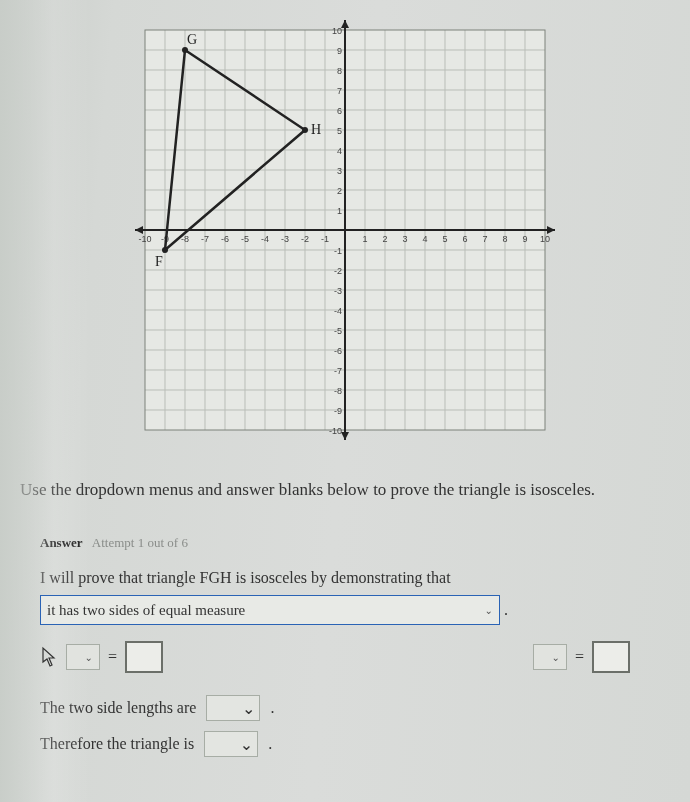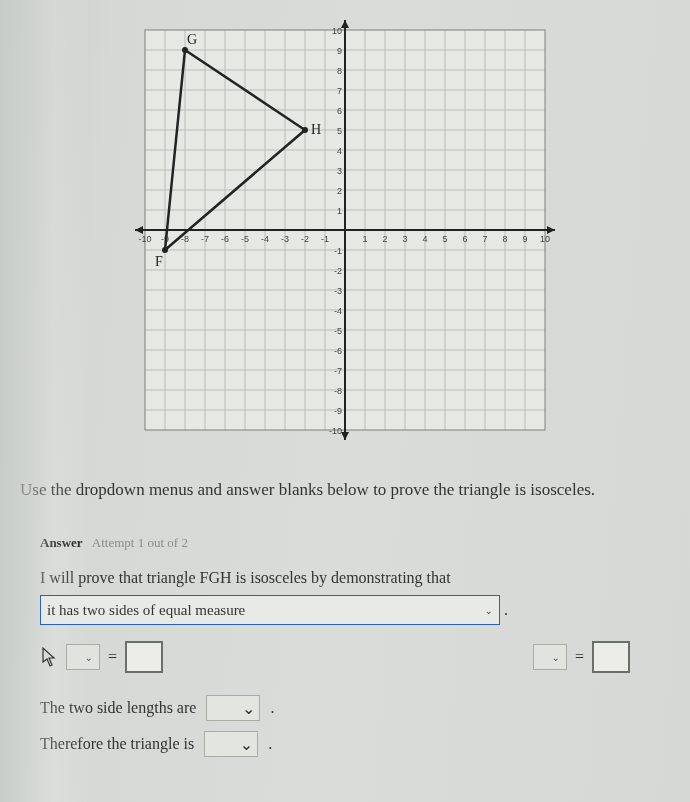--- a/index.html
+++ b/index.html
@@ -212,21 +212,21 @@
       <text x="186" y="124">H</text>
       <text x="30" y="256">F</text>
     </g>
   </svg>
 </div>
 
 <div class="instruction">Use the dropdown menus and answer blanks below to prove the triangle is isosceles.</div>
 
 <div class="answer-header">
   <span class="strong">Answer</span>
-  <span class="muted">Attempt 1 out of 2</span>
+  <span class="muted">Attempt 1 out of 6</span>
 </div>
 
 <div class="body-area">
   <div class="prove-line">I will prove that triangle FGH is isosceles by demonstrating that</div>
 
   <div style="display:flex;align-items:center;">
     <div class="full-select">
       <span>it has two sides of equal measure</span>
       <span class="caret">⌄</span>
     </div>

